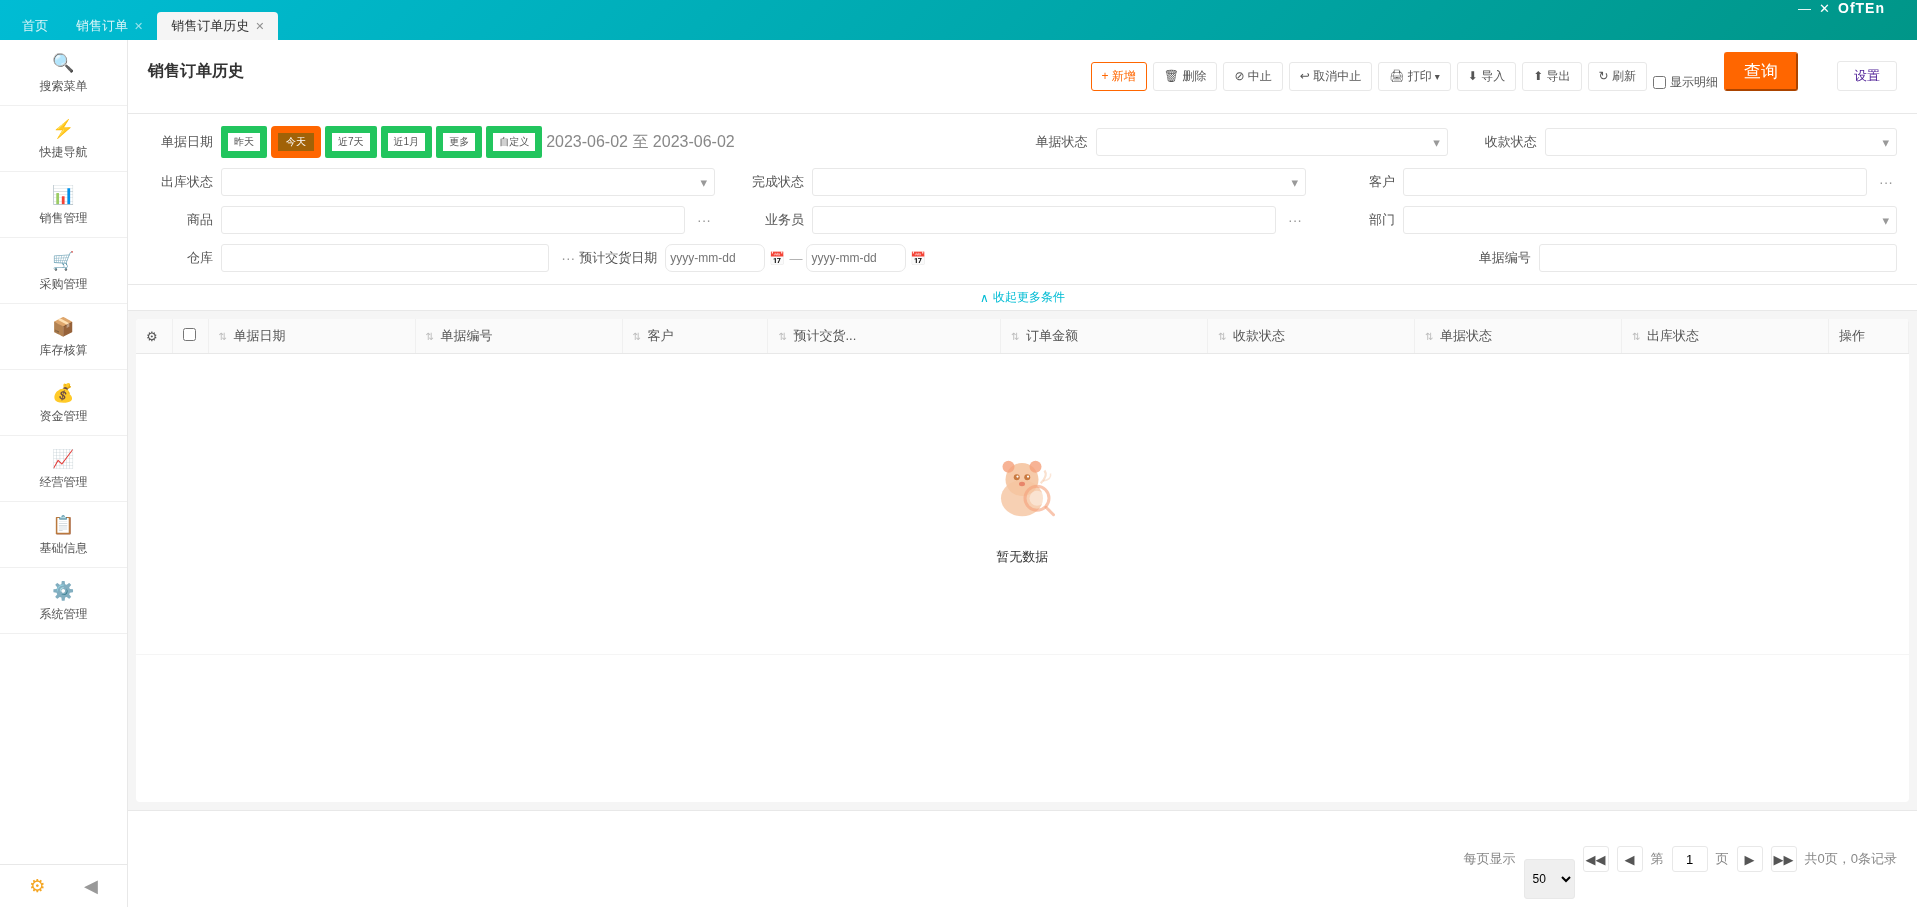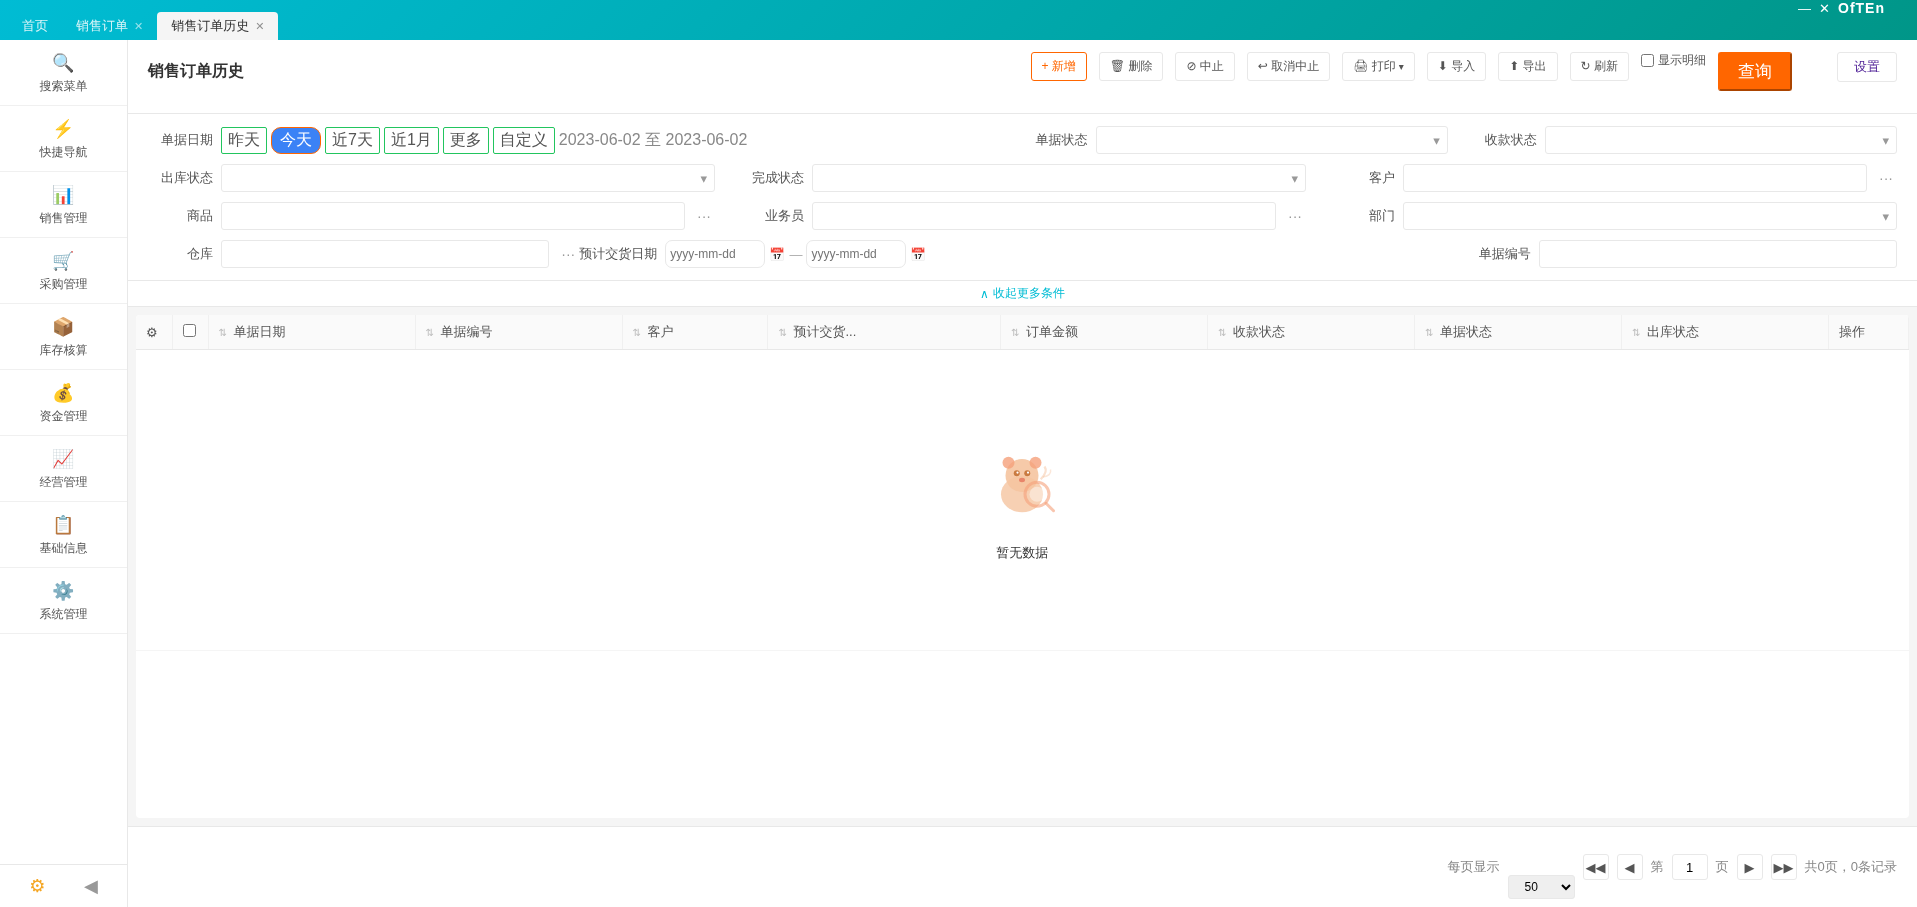--- a/index.html
+++ b/index.html
@@ -113,22 +113,22 @@
       border-bottom: 1px solid #e8e8e8;
     }
     .page-title {
       font-size: 16px;
       font-weight: bold;
       color: #333;
       margin-bottom: 12px;
     }
     .toolbar {
       display: flex;
-      align-items: flex-start;
-      gap: 12px;
+      align-items: flex-end;
+      gap: 6px;
       margin-bottom: 12px;
       flex-wrap: wrap;
       padding-left: 48px;
     }
     .toolbar-btn {
       display: flex;
       align-items: center;
       gap: 3px;
       padding: 5px 10px;
       border: 1px solid #e8e8e8;
@@ -236,32 +236,32 @@
       flex: 1;
     }
     .date-quick {
       display: flex;
       align-items: center;
       gap: 4px;
       flex-wrap: wrap;
     }
     .date-quick-btn {
       padding: 2px 6px;
-      border: 1px solid #22c55e;
+      border: 7px solid #22c55e;
       border-radius: 2px;
       cursor: pointer;
-      font-size: 16px;
+      font-size: 10px;
       color: #555;
       background: white;
     }
     .date-quick-btn.active {
-      background: #3b82f6;
+      background: #a16207;
       color: white;
       border-color: #ff6600;
-      border-radius: 10px;
+      border-radius: 4px;
       padding: 2px 8px;
     }
     .date-range {
       display: flex;
       align-items: center;
       gap: 4px;
       font-size: 16px;
       color: #888;
     }
     .date-input-wrap {
@@ -351,24 +351,24 @@
       padding: 8px 20px;
       display: flex;
       align-items: center;
       justify-content: flex-end;
       gap: 8px;
       font-size: 13px;
       color: #555;
       flex-shrink: 0;
     }
     .page-size-select {
-      height: 24px;
-      border: 1px solid #e8e8e8;
-      border-radius: 3px;
-      padding: 0 12px;
+      height: 40px;
+      border: 1px solid #e8e8e8;
+      border-radius: 3px;
+      padding: 0 4px;
       font-size: 12px;
       margin-top: 40px;
     }
     .page-nav-btn {
       width: 26px;
       height: 26px;
       border: 1px solid #e8e8e8;
       background: white;
       border-radius: 3px;
       cursor: pointer;

